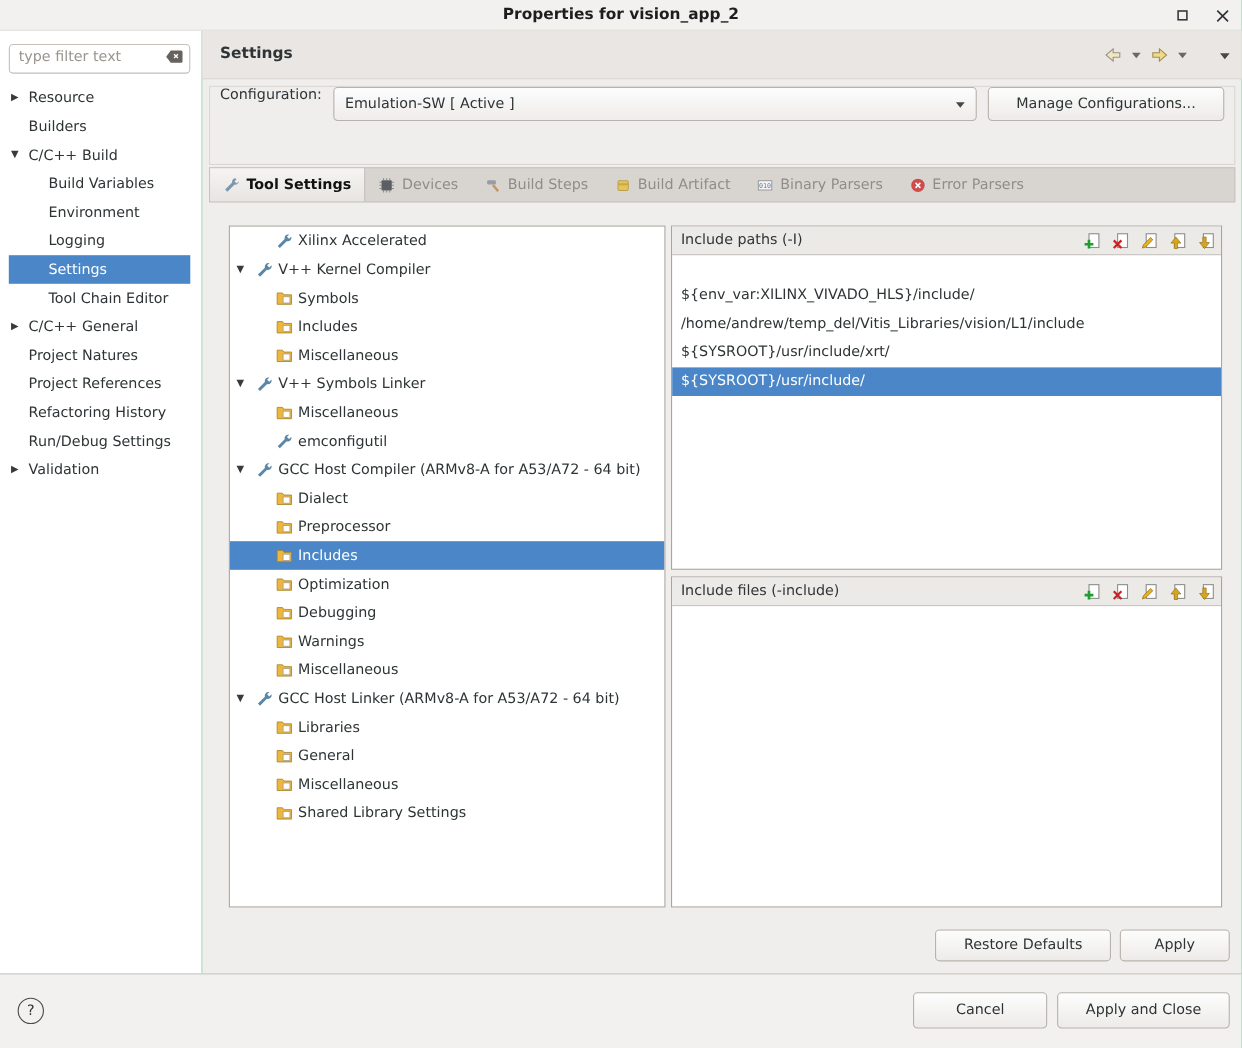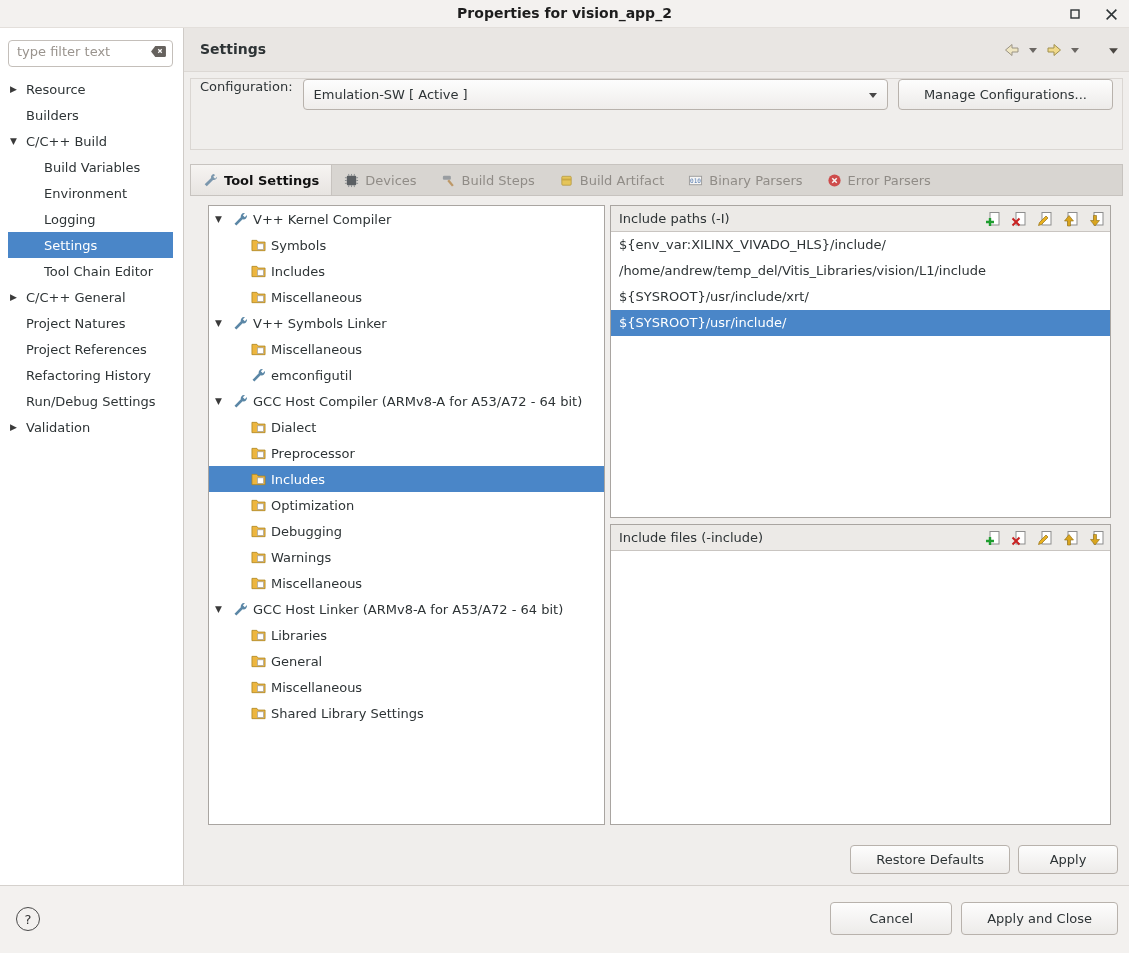--- a/index.html
+++ b/index.html
@@ -45,21 +45,21 @@
                   border:1px solid #dad6d2; display:flex; align-items:flex-start; gap:10px; padding:0 9px; }
   .combo { flex:1; height:31px; border:1px solid #b8b2ac; border-radius:4px;
            background:linear-gradient(#fdfdfd,#efedeb); display:flex; align-items:center;
            padding:0 30px 0 10px; position:relative; }
   .combo-arrow { position:absolute; right:10px; top:13px; width:0; height:0;
                  border-left:4.5px solid transparent; border-right:4.5px solid transparent;
                  border-top:5.5px solid #474747; }
   .btn { height:31px; border:1px solid #b8b2ac; border-radius:4px; font:inherit; color:#2e3436;
          background:linear-gradient(#fdfdfd,#edebe9); padding:0 25px; }
 
-  .tabbar { position:absolute; left:6px; right:6px; top:136px; height:32px; background:#d8d5d1;
+  .tabbar { position:absolute; left:6px; right:6px; top:124px; height:32px; background:#d8d5d1;
             border:1px solid #c7c3bf; display:flex; align-items:stretch; }
   .tab { display:flex; align-items:center; gap:6px; padding:0 12px; color:#908c87; white-space:nowrap; }
   .tab .ticon { display:flex; opacity:.8; }
   .tab.active { background:linear-gradient(#f6f4f2,#e7e4e1); color:#111; font-weight:bold;
                 border-right:1px solid #c7c3bf; }
   .tab.active .ticon { opacity:1; }
 
   
   .tool-tree-panel { position:absolute; left:24px; top:177px; width:397px; height:620px;
                      background:#fff; border:1px solid #a9a5a1; overflow:hidden; }
@@ -67,21 +67,21 @@
   .tree-row.indent-1 { padding-left:24px; }
   .tree-row .arrow { width:18px; flex:none; font-size:9px; color:#3a3a3a; }
   .tree-icon { width:19px; flex:none; display:flex; align-items:center; }
   .tree-row .lbl { padding-left:1px; }
   .tree-row.selected { background:#4a86c8; color:#fff; }
   .tree-row.selected .arrow { color:#fff; }
 
   
   .list-panel { position:absolute; background:#fff; border:1px solid #a9a5a1;
                 display:flex; flex-direction:column; }
-  .paths-panel { left:426px; top:177px; width:501px; height:313px; }
+  .paths-panel { left:426px; top:177px; width:501px; height:313px;gap:24px; }
   .files-panel { left:426px; top:496px; width:501px; height:301px; }
   .panel-header { flex:none; height:26px; background:#eceae7; border-bottom:1px solid #c9c5c1;
                   display:flex; align-items:center; padding:0 5px 0 8px; }
   .panel-title { flex:1; }
   .panel-tools { display:flex; gap:9px; }
   .ptool { width:17px; height:17px; display:flex; align-items:center; justify-content:center; }
   .list-body { flex:1; overflow:hidden; }
   .list-row { height:26px; line-height:26px; padding-left:8px; white-space:nowrap; }
   .list-row.selected { background:#4a86c8; color:#fff; }
 
@@ -283,20 +283,29 @@
             <svg viewBox="0 0 16 16" width="15" height="15">
               <circle cx="8" cy="8" r="6.5" fill="#cc2b2b"></circle>
               <path d="M5.6 5.6l4.8 4.8M10.4 5.6l-4.8 4.8" stroke="#fff" stroke-width="1.6"></path>
             </svg>
           </span>
         <span>Error Parsers</span>
       </div>
     </div>
 
     <div class="tool-tree-panel" id="tool-tree">
+        <div class="tree-row indent-1">
+          <span class="arrow"></span>
+          <span class="tree-icon">
+            <svg viewBox="0 0 16 16" width="15" height="15">
+              <path d="M11.8 1.2a3.6 3.6 0 0 0-3.5 4.5L1.6 12.4l2 2 6.7-6.7a3.6 3.6 0 0 0 4.5-4.4L12.6 5.5 10.5 3.4l2.2-2.1a3.6 3.6 0 0 0-.9-.1z" fill="#5b87a6"></path>
+            </svg>
+          </span>
+          <span class="lbl">Xilinx Accelerated</span>
+        </div>
         <div class="tree-row indent-0">
           <span class="arrow">▼</span>
           <span class="tree-icon">
             <svg viewBox="0 0 16 16" width="15" height="15">
               <path d="M11.8 1.2a3.6 3.6 0 0 0-3.5 4.5L1.6 12.4l2 2 6.7-6.7a3.6 3.6 0 0 0 4.5-4.4L12.6 5.5 10.5 3.4l2.2-2.1a3.6 3.6 0 0 0-.9-.1z" fill="#5b87a6"></path>
             </svg>
           </span>
           <span class="lbl">V++ Kernel Compiler</span>
         </div>
         <div class="tree-row indent-1">

